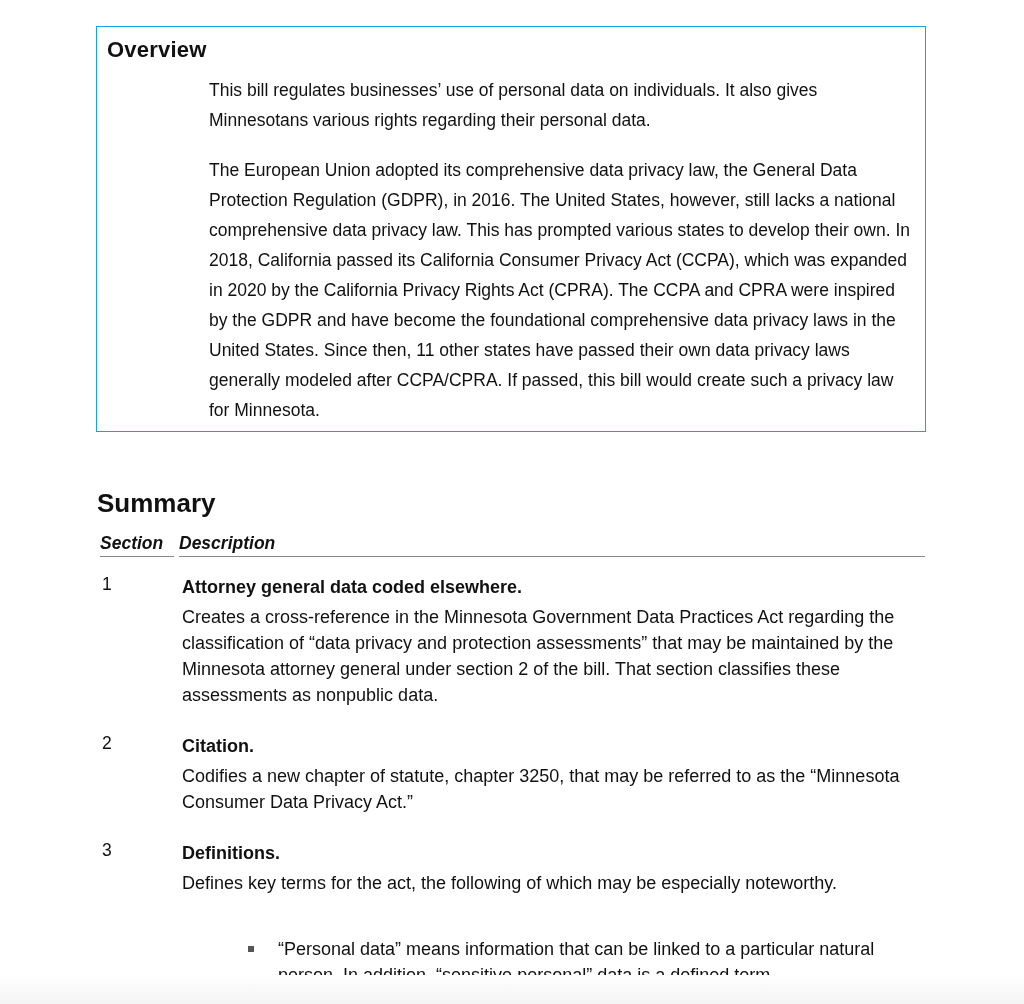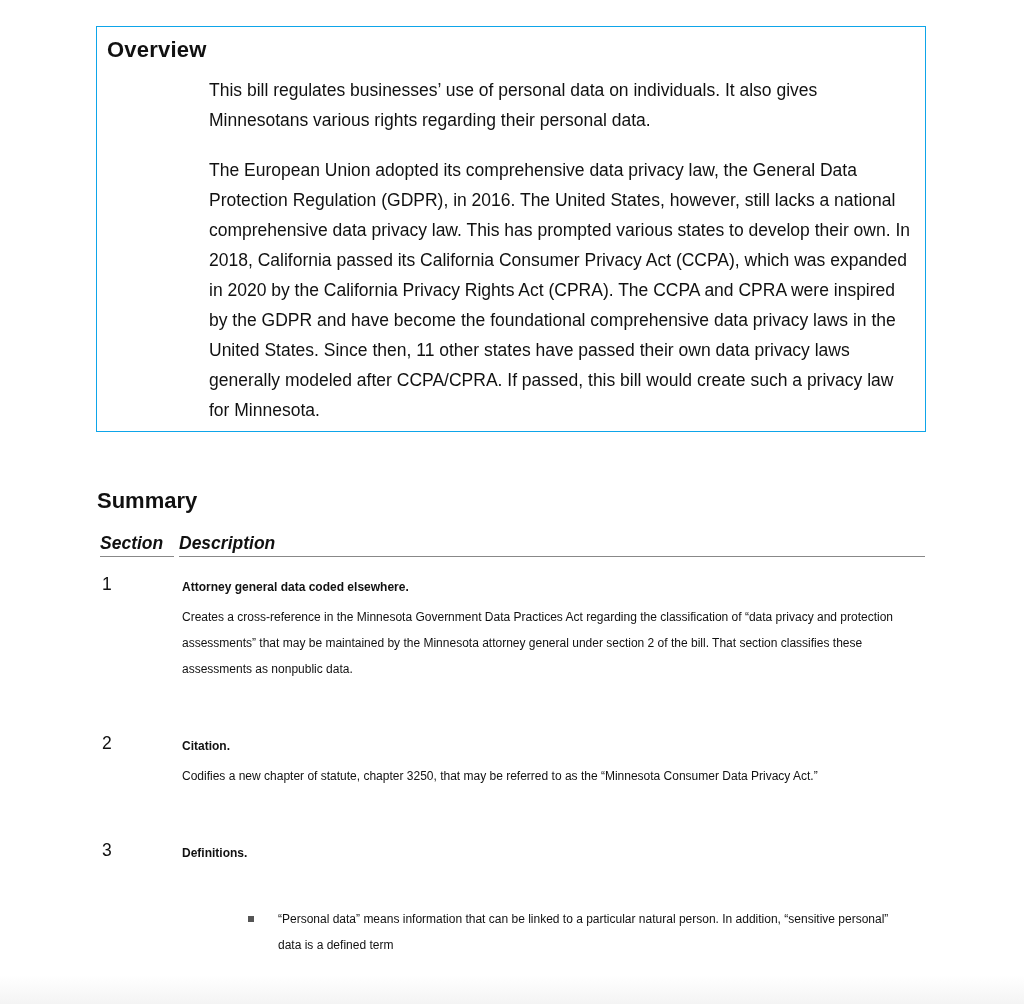--- a/index.html
+++ b/index.html
@@ -18,32 +18,32 @@
     position: absolute; left: 10px; top: 10px;
     font-size: 22px; font-weight: bold; letter-spacing: 0.2px;
   }
   .overview-text {
     position: absolute; left: 112px; top: 48px; width: 708px;
     font-size: 17.5px; line-height: 30px;
   }
   .overview-text p { margin: 0 0 20px 0; }
   .summary-title {
     position: absolute; left: 97px; top: 488px;
-    font-size: 22px; font-weight: bold;
+    font-size: 26px; font-weight: bold;
   }
   .table-head { position: absolute; top: 532px; left: 97px; width: 828px; height: 26px; }
   .th {
     position: absolute; top: 0; font-size: 17.5px; font-weight: bold;
     border-bottom: 1.5px solid #888; height: 24px; line-height: 22px; font-style: italic;
   }
   .th-section { left: 3px; width: 74px; }
   .th-desc { left: 82px; width: 746px; }
   .row { position: absolute; left: 97px; width: 828px; }
   .row-num { position: absolute; left: 5px; top: 0; font-size: 17.5px; }
-  .row-body { position: absolute; left: 85px; top: 0; width: 740px; font-size: 12px; line-height: 26px; }
+  .row-body { position: absolute; left: 85px; top: 0; width: 740px; font-size: 18px; line-height: 26px; }
   .row-title { font-weight: bold; margin-bottom: 4px; }
   .row-desc { margin: 0; }
   .bullet-list { margin: 40px 0 0 0; padding: 0; list-style: none; }
   .bullet-item { position: relative; padding-left: 96px; width: 620px; }
   .bullet-mark {
     position: absolute; left: 66px; top: 10px; width: 6px; height: 6px; background: #555;
   }
   .fade {
     position: absolute; left: 0; top: 975px; width: 1024px; height: 29px;
     background: linear-gradient(#ffffff, #f4f4f4);
@@ -80,20 +80,21 @@
   <div class="row-body">
     <div class="row-title">Citation.</div>
     <p class="row-desc">Codifies a new chapter of statute, chapter 3250, that may be referred to as the “Minnesota Consumer Data Privacy Act.”</p>
   </div>
 </div>
 
 <div class="row" style="top:840px;">
   <div class="row-num">3</div>
   <div class="row-body">
     <div class="row-title">Definitions.</div>
+    <p class="row-desc">Defines key terms for the act, the following of which may be especially noteworthy.</p>
     <ul class="bullet-list">
       <li class="bullet-item">
         <span class="bullet-mark"></span>
         <span>“Personal data” means information that can be linked to a particular natural person. In addition, “sensitive personal” data is a defined term</span>
       </li>
     </ul>
   </div>
 </div>
 
 <div class="fade"></div>

